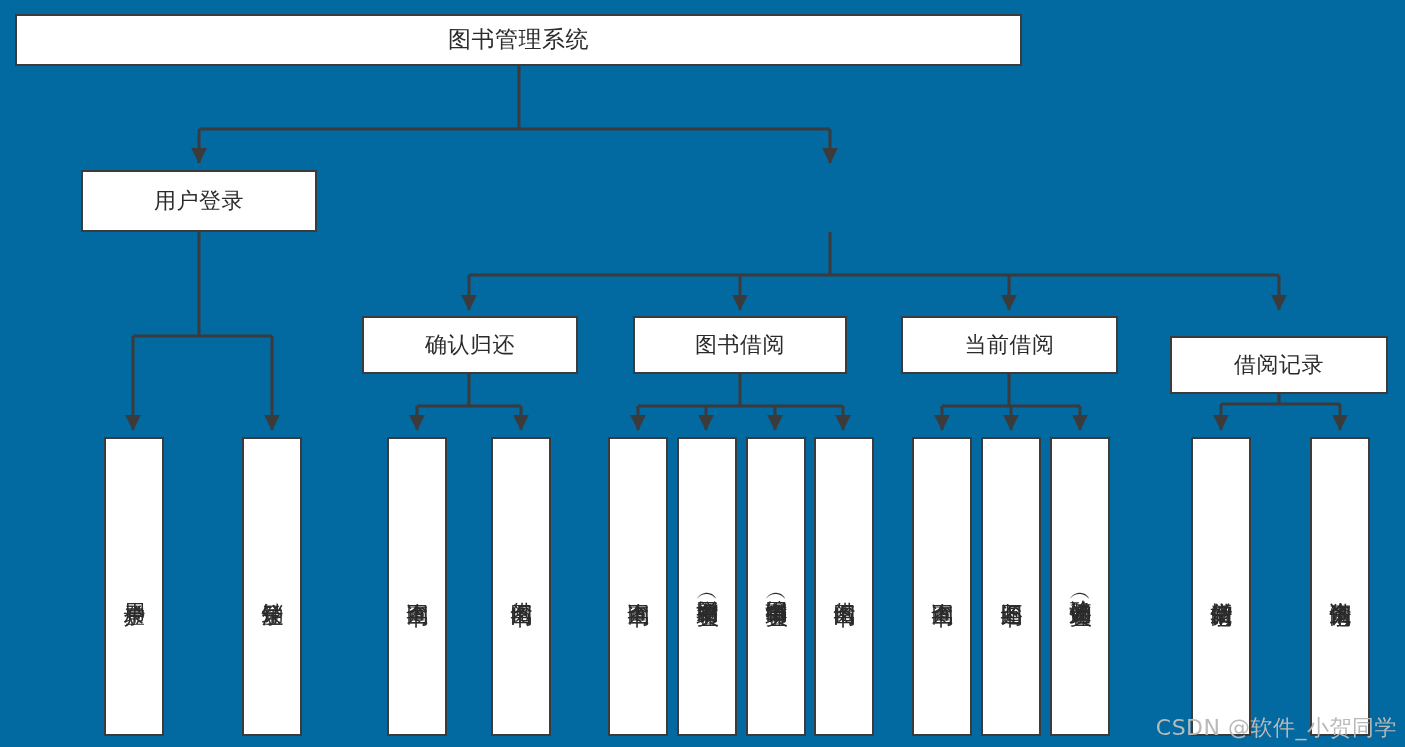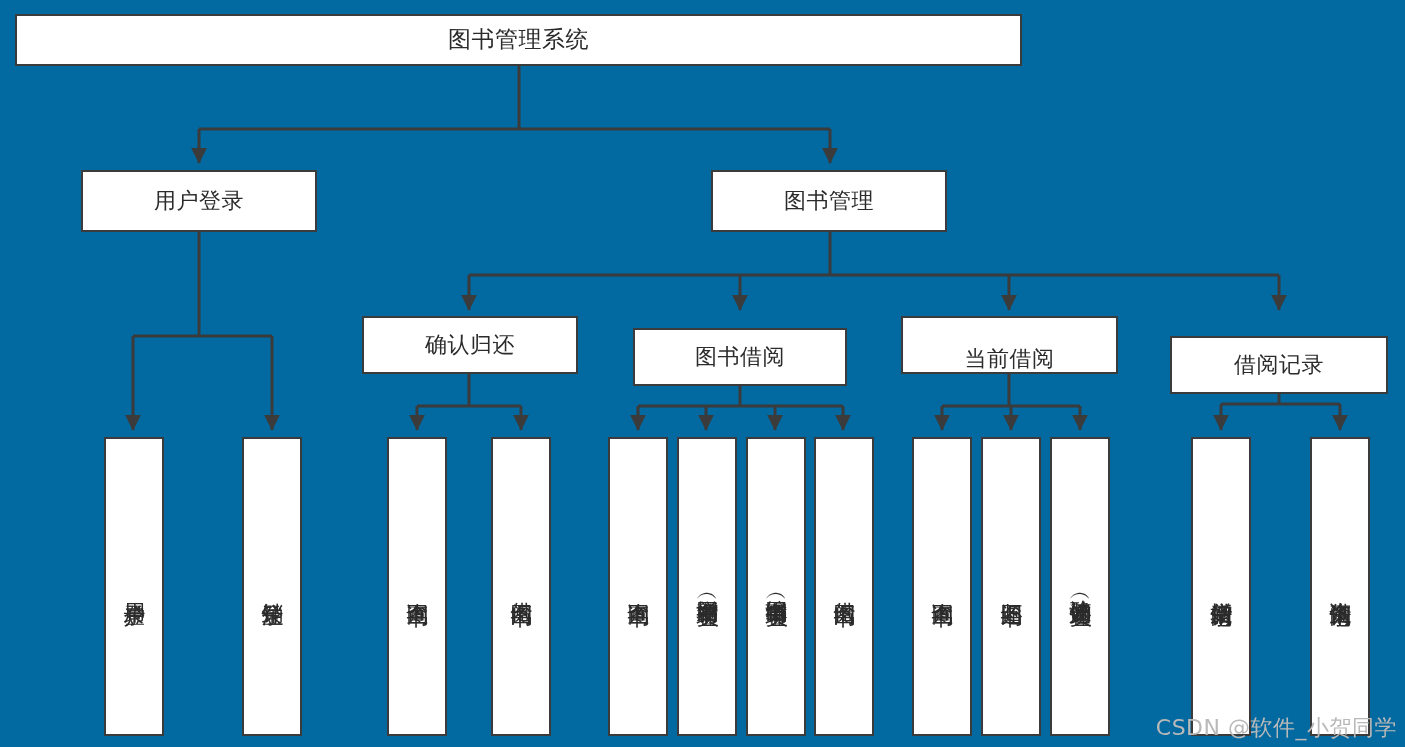--- a/index.html
+++ b/index.html
@@ -128,31 +128,28 @@
     </g>
   </svg>
 
   <div class="node h-node root" style="left:15px; top:14px; width:1007px; height:52px;">
     <span class="node-label">图书管理系统</span>
   </div>
 
   <div class="node h-node" style="left:81px; top:170px; width:236px; height:62px;">
     <span class="node-label">用户登录</span>
   </div>
-  <div class="node h-node" style="left:711px; top:170px; width:236px; height:62px;">
-    <span class="node-label">图书管理</span>
-  </div>
 
   <div class="node h-node" style="left:362px; top:316px; width:216px; height:58px;">
     <span class="node-label">确认归还</span>
   </div>
-  <div class="node h-node" style="left:633px; top:316px; width:214px; height:58px;margin-top:12px;">
+  <div class="node h-node" style="left:633px; top:316px; width:214px; height:58px;">
     <span class="node-label">图书借阅</span>
   </div>
-  <div class="node h-node" style="left:901px; top:316px; width:217px; height:58px;align-items:flex-end;">
+  <div class="node h-node" style="left:901px; top:316px; width:217px; height:58px;">
     <span class="node-label">当前借阅</span>
   </div>
   <div class="node h-node" style="left:1170px; top:336px; width:218px; height:58px;">
     <span class="node-label">借阅记录</span>
   </div>
 
   <div class="node v-node" style="left:104px; top:437px; width:60px; height:299px;">
     <span class="node-label">用户登录</span>
   </div>
   <div class="node v-node" style="left:242px; top:437px; width:60px; height:299px;">

